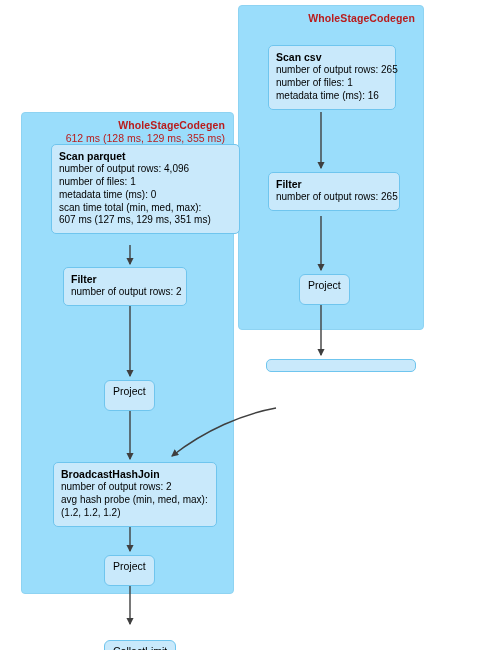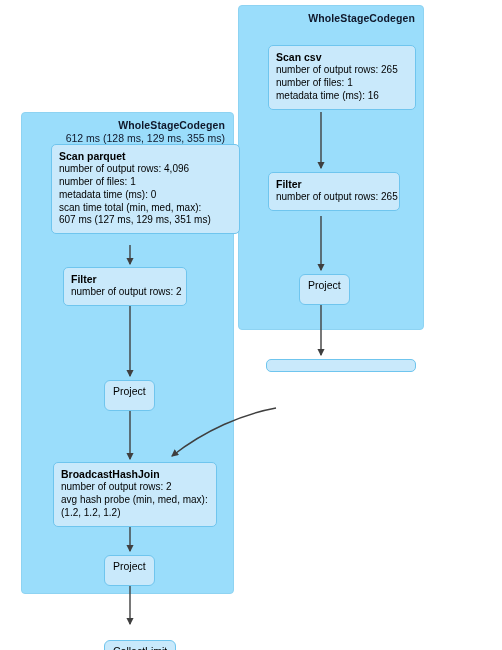--- a/index.html
+++ b/index.html
@@ -28,21 +28,21 @@
     background: #9ADDFB;
     border: 1px solid #8ED3F2;
     border-radius: 4px;
     box-sizing: border-box;
   }
   .cluster-label {
     position: absolute;
     right: 8px;
     top: 6px;
     text-align: right;
-    color: #0f172a;
+    color: #b91c1c;
     line-height: 1.22;
     white-space: nowrap;
   }
   .cluster-title {
     font-size: 10.5px;
     font-weight: bold;
     letter-spacing: 0.1px;
   }
   .cluster-sub {
     font-size: 10.5px;
@@ -124,21 +124,21 @@
 
     <line x1="130" y1="402" x2="130" y2="459" stroke="#3F3F3F" stroke-width="1.4" marker-end="url(#arrow)"></line>
 
     <path d="M 276 408 C 243 414, 205 430, 172 456" fill="none" stroke="#3F3F3F" stroke-width="1.4" marker-end="url(#arrow)"></path>
 
     <line x1="130" y1="521" x2="130" y2="551" stroke="#3F3F3F" stroke-width="1.4" marker-end="url(#arrow)"></line>
 
     <line x1="130" y1="577" x2="130" y2="624" stroke="#3F3F3F" stroke-width="1.4" marker-end="url(#arrow)"></line>
   </svg>
 
-  <div class="node" style="left:268px; top:45px; width:148px;">
+  <div class="node" style="left:268px; top:45px; width:128px;">
     <div class="node-title">Scan csv</div>
     <div class="node-metrics">number of output rows: 265
 number of files: 1
 metadata time (ms): 16</div>
   </div>
 
   <div class="node" style="left:268px; top:172px; width:132px;">
     <div class="node-title">Filter</div>
     <div class="node-metrics">number of output rows: 265</div>
   </div>

